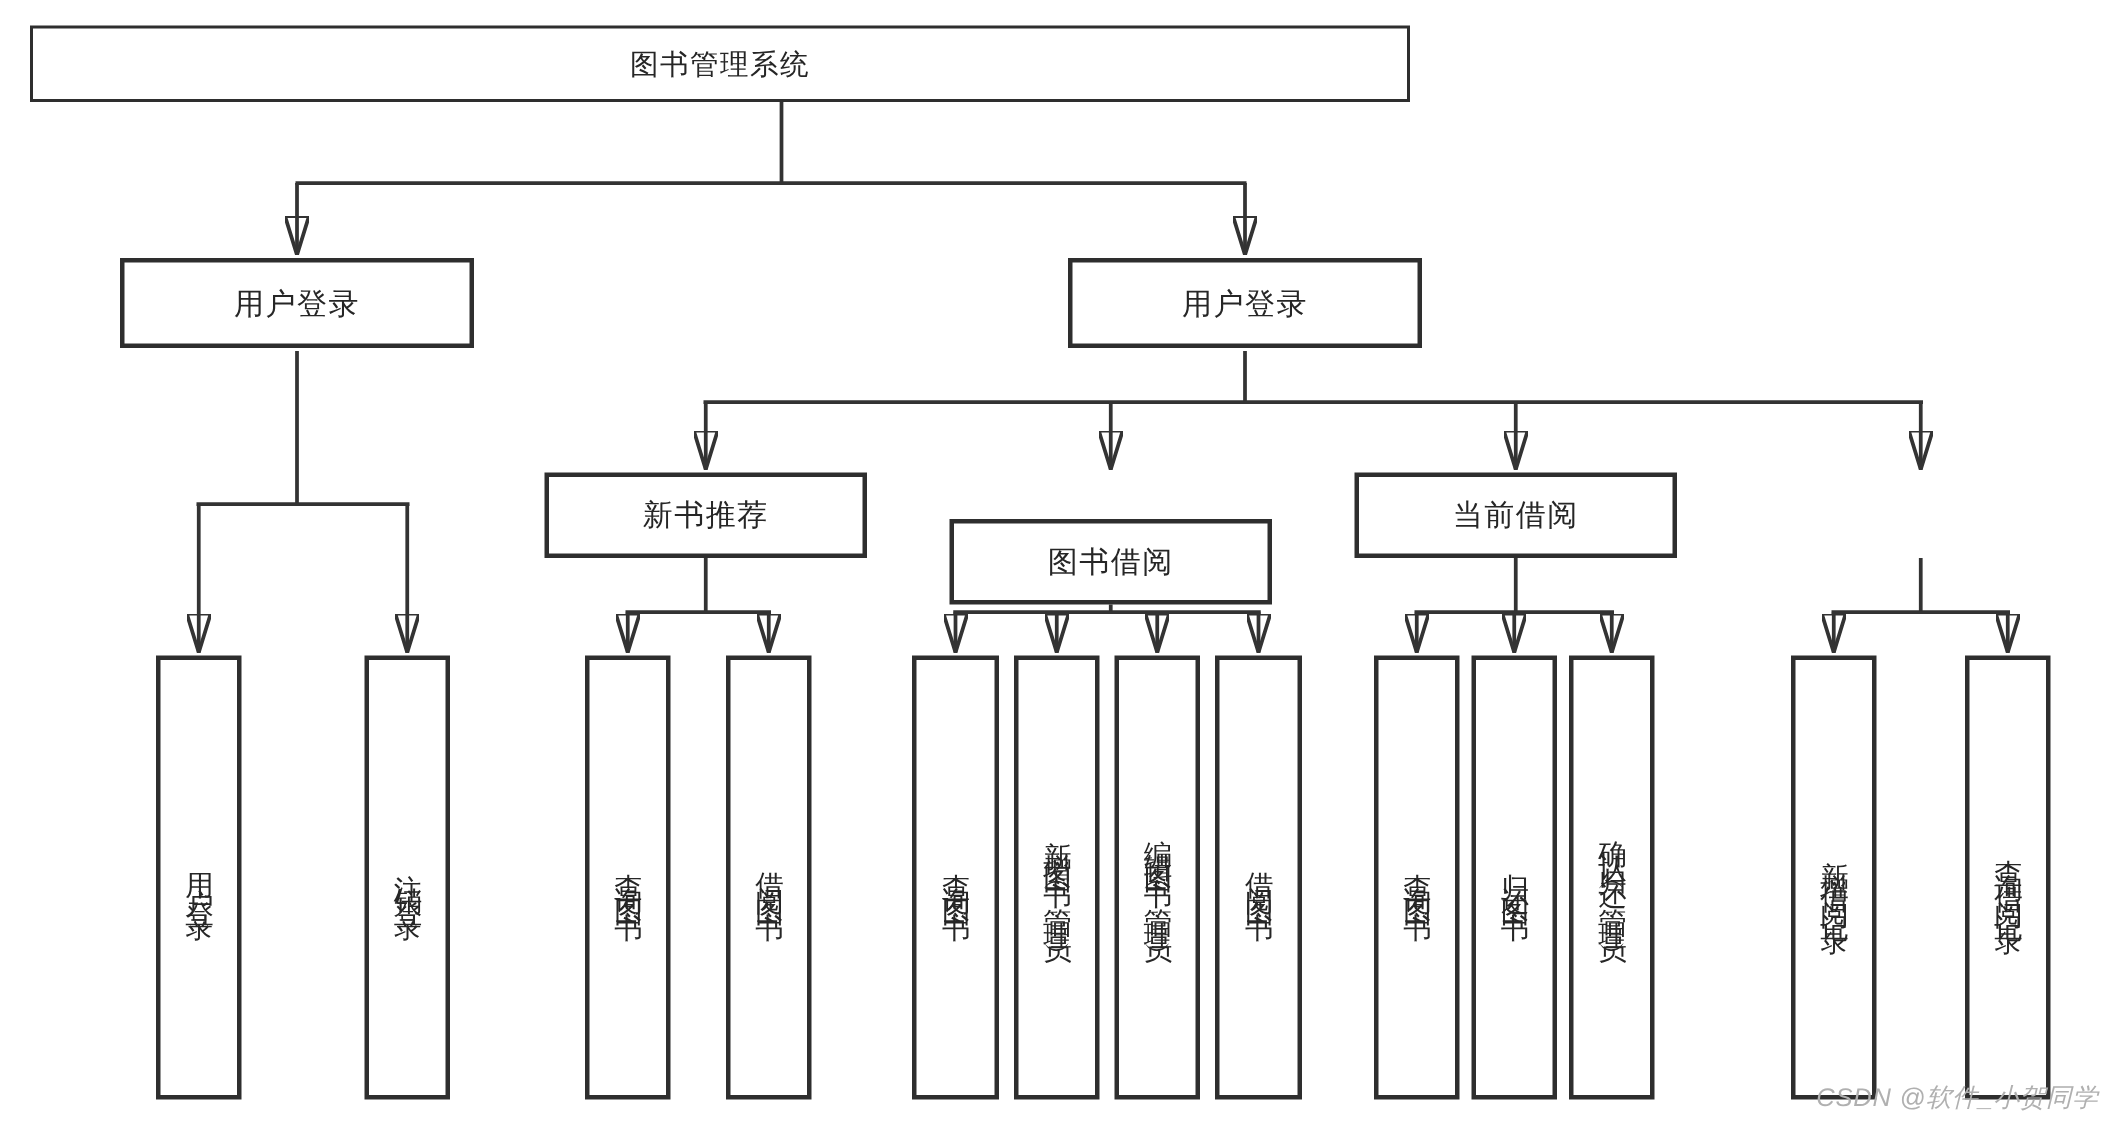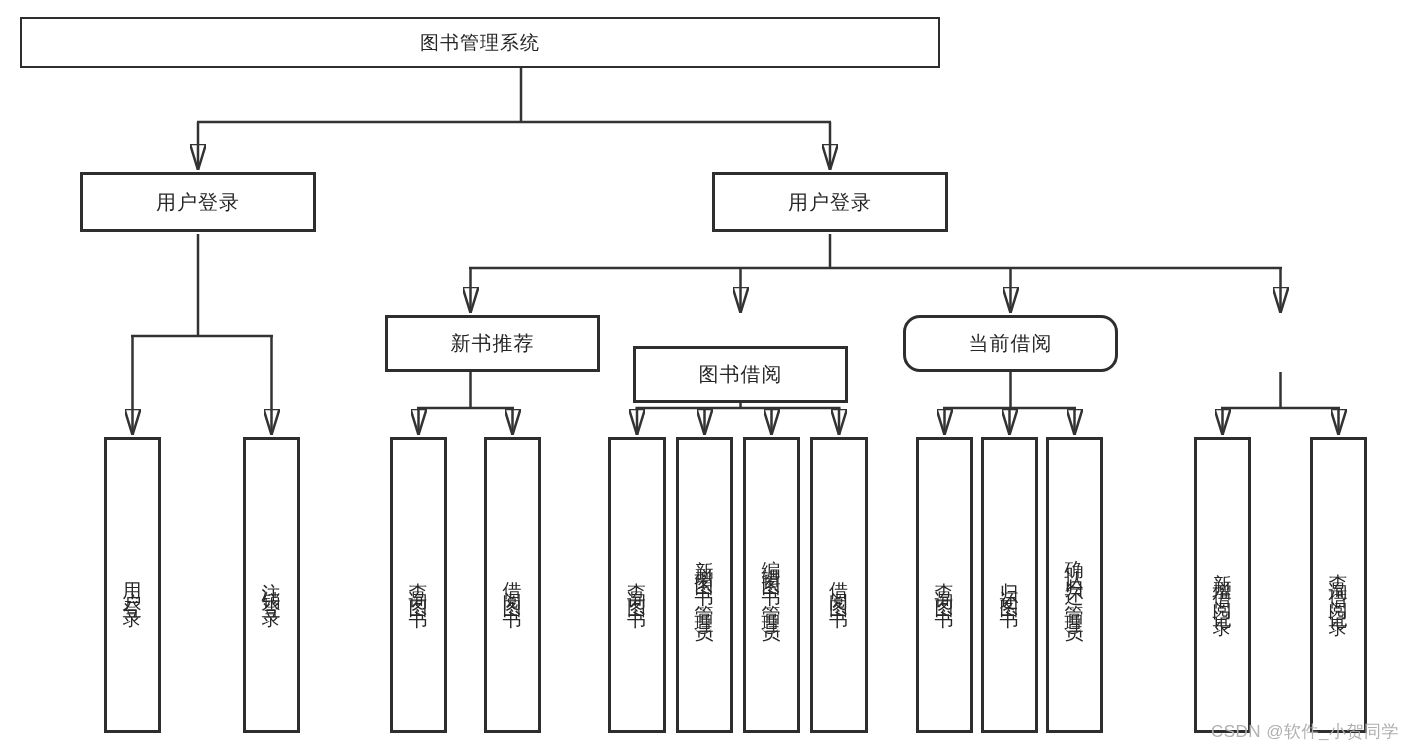--- a/index.html
+++ b/index.html
@@ -61,23 +61,23 @@
     text-orientation: mixed;
     font-size: 19px;
     letter-spacing: 9px;
     line-height: 1;
     white-space: nowrap;
   }
   
   #n-user-login   { left: 80px;  top: 172px; width: 236px; height: 60px; }
   #n-book-mgmt    { left: 712px; top: 172px; width: 236px; height: 60px; }
   
-  #n-newbook  { left: 385px;  top: 315px; width: 215px; height: 57px; }
+  #n-newbook  { left: 363px;  top: 315px; width: 215px; height: 57px; }
   #n-borrow   { left: 633px;  top: 315px; width: 215px; height: 57px; margin-top: 31px; }
-  #n-current  { left: 903px;  top: 315px; width: 215px; height: 57px; border-radius: 17px; }
+  #n-current  { left: 903px;  top: 315px; width: 215px; height: 57px; }
   #n-records  { left: 1173px; top: 315px; width: 215px; height: 57px; }
   
   #v-login        { left: 104px; }
   #v-logout       { left: 243px; }
   #v-query1       { left: 390px; }
   #v-borrow1      { left: 484px; }
   #v-query2       { left: 608px; width: 58px; }
   #v-addbook      { left: 676px; }
   #v-editbook     { left: 743px; }
   #v-borrow2      { left: 810px; width: 58px; }
@@ -88,20 +88,21 @@
   #v-queryrecord  { left: 1310px; }
 
   .watermark {
     position: absolute;
     right: 6px;
     bottom: 4px;
     font-size: 17px;
     color: #b0b0b0;
     letter-spacing: 0.5px;
     z-index: 5;
+    font-style: italic;
   }
 </style>
 </head>
 <body>
 
 <div class="stage">
 
   <svg class="connectors" width="1405" height="747" viewBox="0 0 1405 747">
     <defs>
       <marker id="arrow" viewBox="0 0 26 16" refX="26" refY="8" markerUnits="userSpaceOnUse" markerWidth="26" markerHeight="16" orient="auto">

